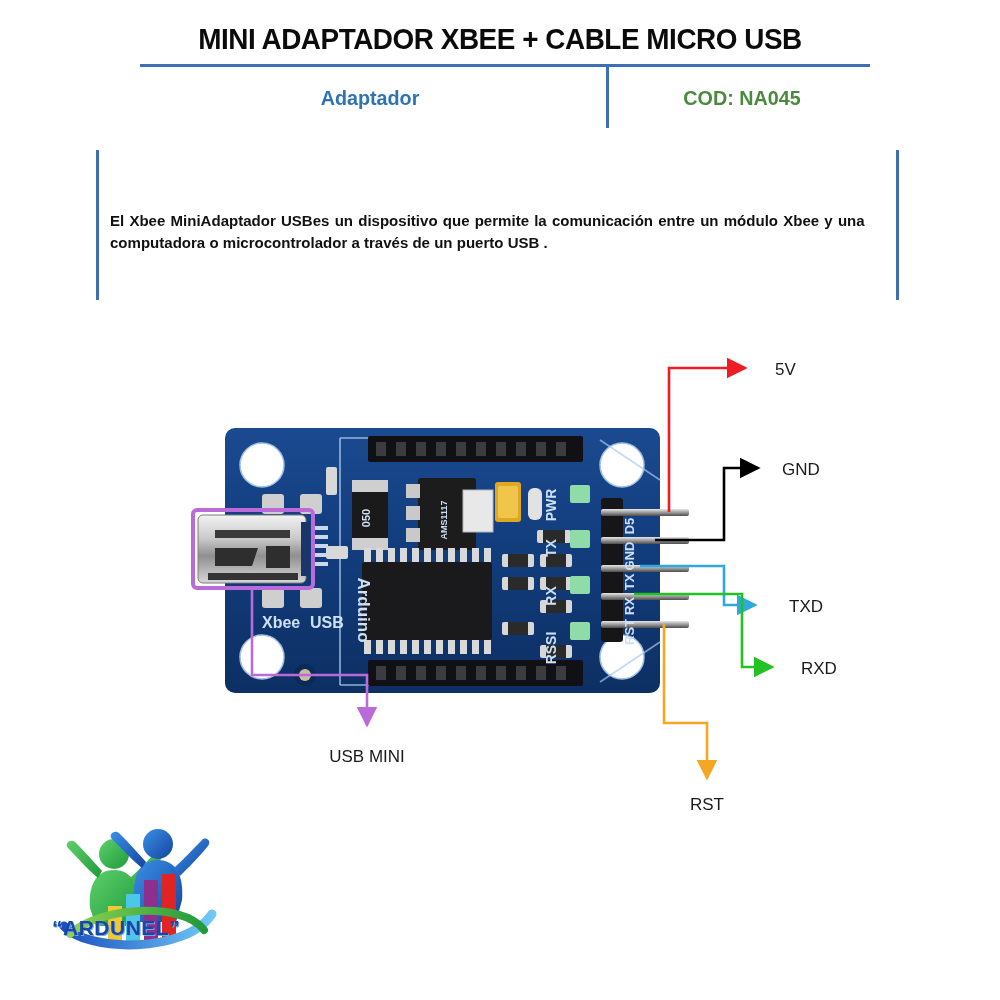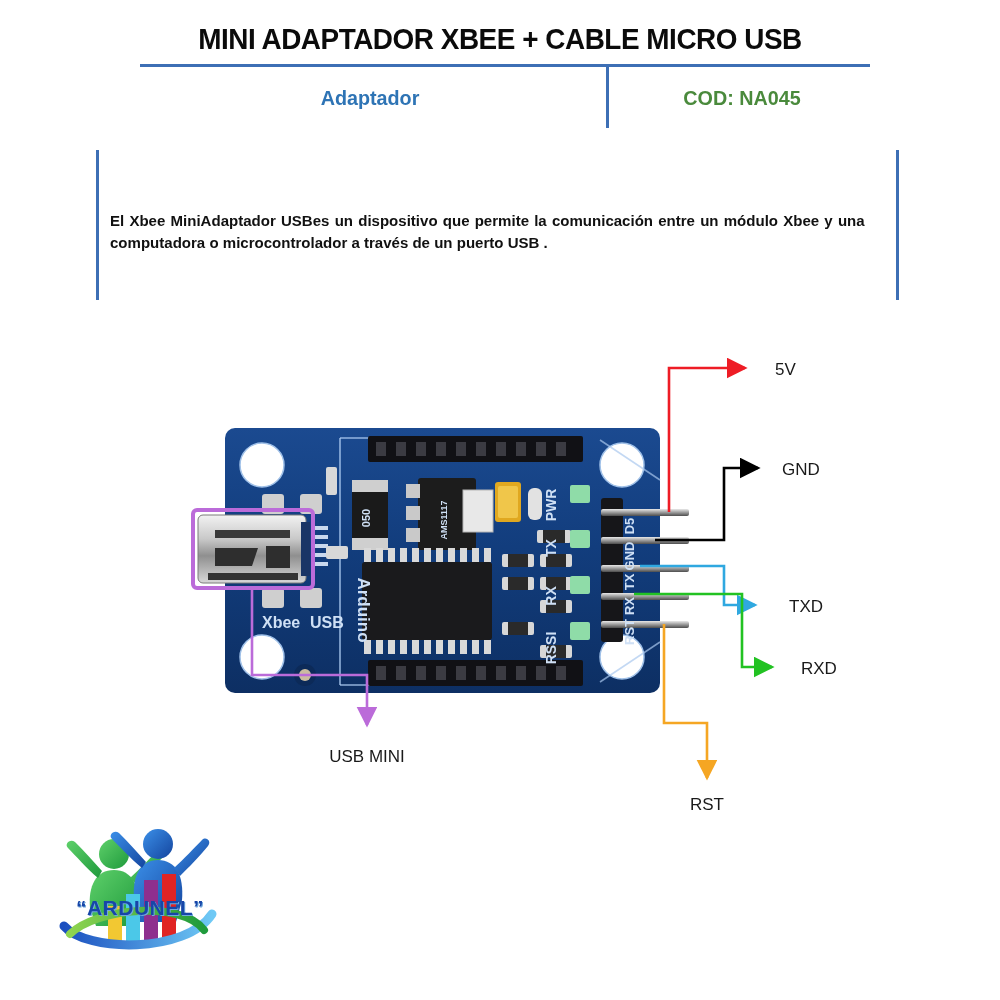--- a/index.html
+++ b/index.html
@@ -55,21 +55,21 @@
 
   
   .callout-label{
     font-family:"Liberation Sans",sans-serif;font-size:17px;fill:#1a1a1a;
   }
   .silk{font-family:"Liberation Sans",sans-serif;fill:#cfe0f5;font-weight:bold;}
 
   
   #logo{position:absolute;left:52px;top:822px;width:176px;height:155px;}
   #logo-text{
-    position:absolute;left:52px;top:896px;width:176px;text-align:center;
+    position:absolute;left:52px;top:916px;width:176px;text-align:left;
     font-size:21px;font-weight:bold;color:#1746a8;letter-spacing:0.5px;
     font-family:"Liberation Sans Narrow","Liberation Sans",sans-serif;
     text-shadow:1px 1px 0 #6fa8dc;
   }
 </style>
 </head>
 <body>
 
 <div id="page-title">MINI ADAPTADOR XBEE + CABLE MICRO USB</div>
 <div id="title-rule"></div>

